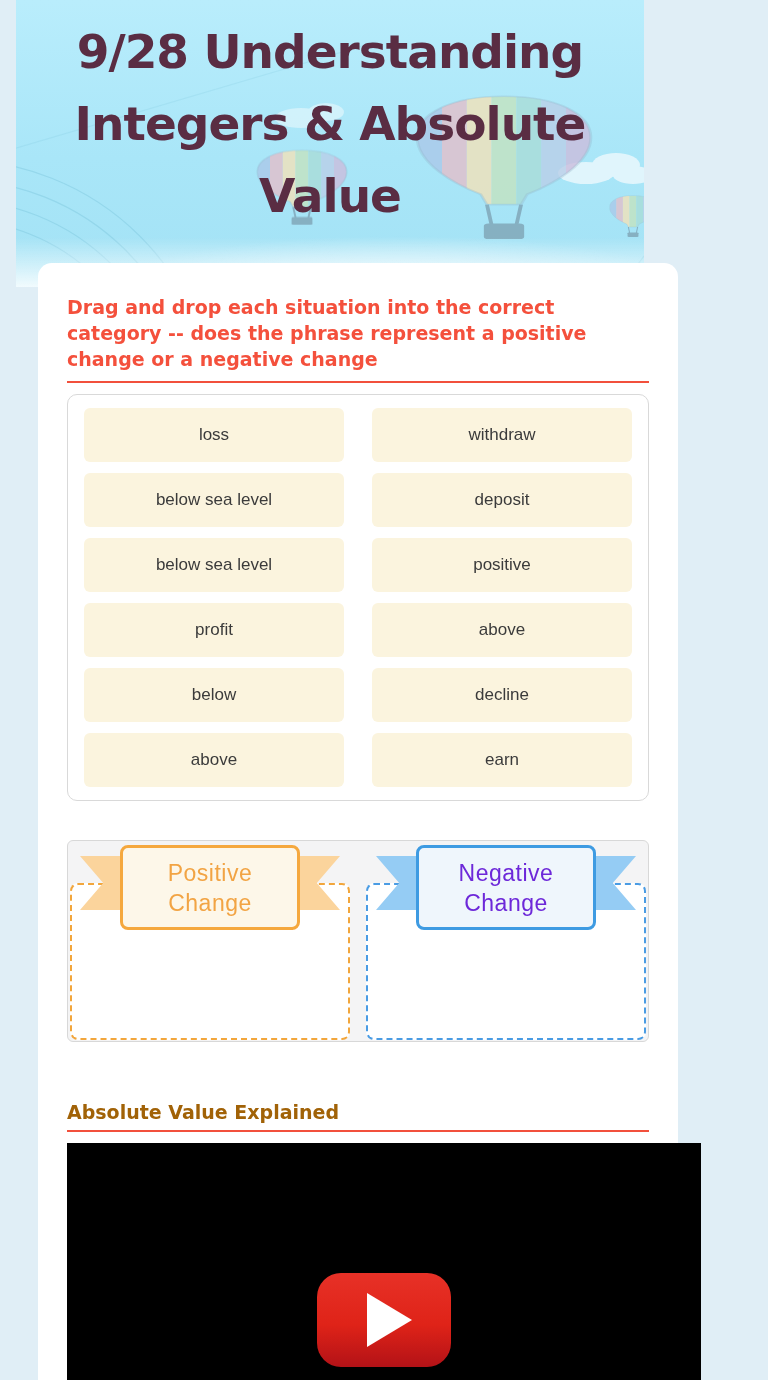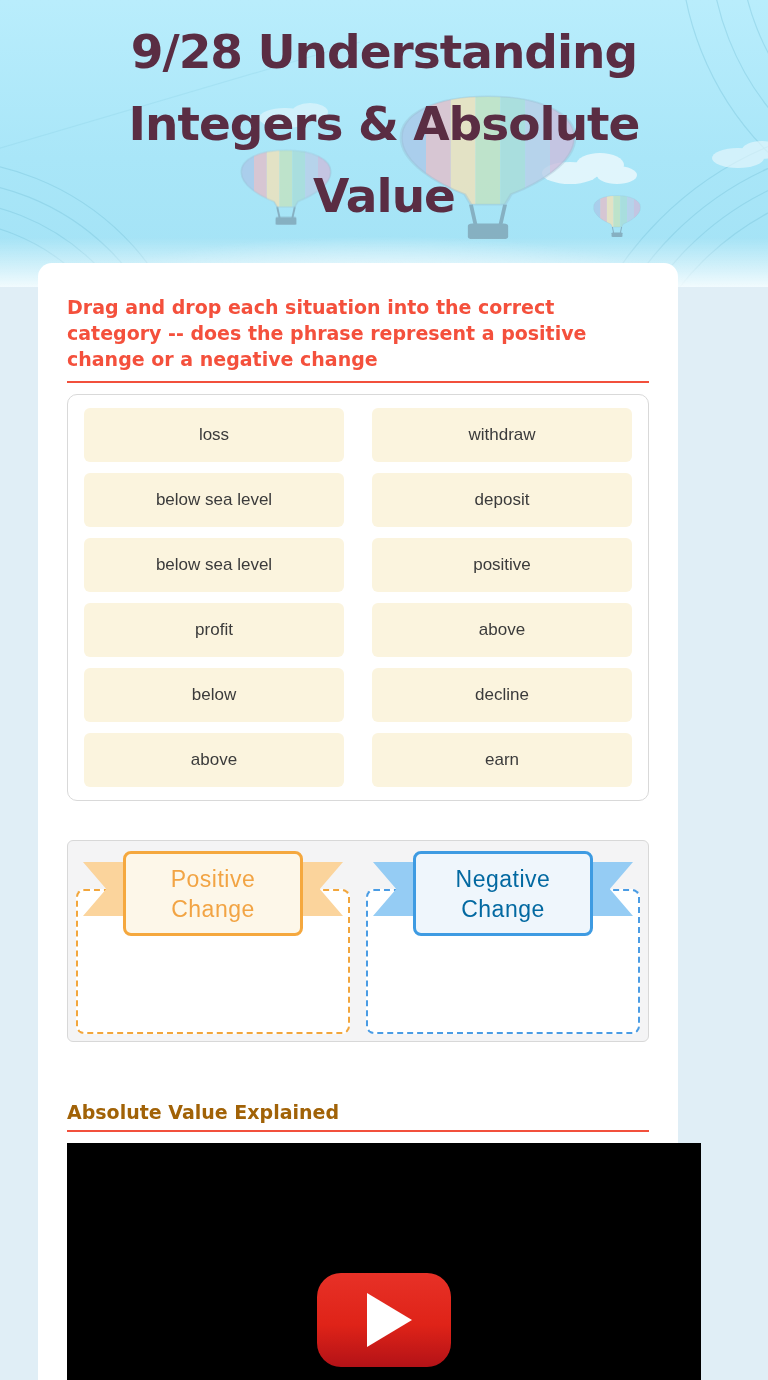--- a/index.html
+++ b/index.html
@@ -5,21 +5,21 @@
   * { margin:0; padding:0; box-sizing:border-box; }
   html,body { width:768px; }
   body {
     height:1380px; overflow:hidden; position:relative;
     background:#e0eef6;
     font-family:"Liberation Sans", sans-serif;
   }
 
   
   .header {
-    position:absolute; top:0; left:0; width:768px; height:287px;
+    position:absolute; top:0; left:16px; width:628px; height:287px;
     background:linear-gradient(180deg,#b9edfc 0%, #a9e6f8 55%, #a3e2f5 100%);
     overflow:hidden;
   }
   .header svg { position:absolute; top:0; left:0; }
   .header-title {
     position:absolute; top:16px; left:50%; transform:translateX(-50%);
     width:580px; text-align:center;
     font-family:"DejaVu Sans", sans-serif;
     font-weight:bold; font-size:47px; line-height:72px;
     letter-spacing:-1px; color:#5a2d43; z-index:3;
@@ -53,21 +53,21 @@
     height:54px; background:#fbf4de; border:none; border-radius:6px;
     display:flex; align-items:center; justify-content:center;
     font-family:"Liberation Sans", sans-serif;
     font-size:17px; color:#3b3b3b; cursor:grab;
   }
 
   
   .dropzones {
     margin-top:39px; height:202px;
     background:#f4f4f5; border:1px solid #d8d8d8; border-radius:6px;
-    display:flex; gap:12px; padding:6px;
+    display:flex; gap:12px; 
   }
   .zone { flex:1; position:relative; }
   .dropbox {
     position:absolute; left:2px; right:2px; top:42px; bottom:1px;
     background:#ffffff; border-radius:8px;
   }
   .zone-positive .dropbox { border:2px dashed #f2a63c; }
   .zone-negative .dropbox { border:2px dashed #4a9ce4; }
 
   .ribbon-wrap {
@@ -81,21 +81,21 @@
   .zone-negative .wing { background:#95ccf4; }
 
   .ribbon-label {
     position:absolute; top:0; left:50%; transform:translateX(-50%);
     width:180px; height:85px; border-radius:8px;
     display:flex; align-items:center; justify-content:center; text-align:center;
     font-size:23px; line-height:30px; letter-spacing:0.5px;
   }
   .ribbon-label span { display:block; width:120px; }
   .zone-positive .ribbon-label { background:#fdf7e9; border:3px solid #f5a83e; color:#f2a444; }
-  .zone-negative .ribbon-label { background:#eff6fc; border:3px solid #3e9be2; color:#0369a1; }
+  .zone-negative .ribbon-label { background:#eff6fc; border:3px solid #3e9be2; color:#6d28d9; }
 
   
   .video-heading {
     margin-top:60px;
     font-family:"DejaVu Sans", sans-serif;
     font-weight:bold; font-size:19px; line-height:20px;
     color:#a16207;
     padding-bottom:8px; border-bottom:2px solid #f2503c;
   }
   .video {

